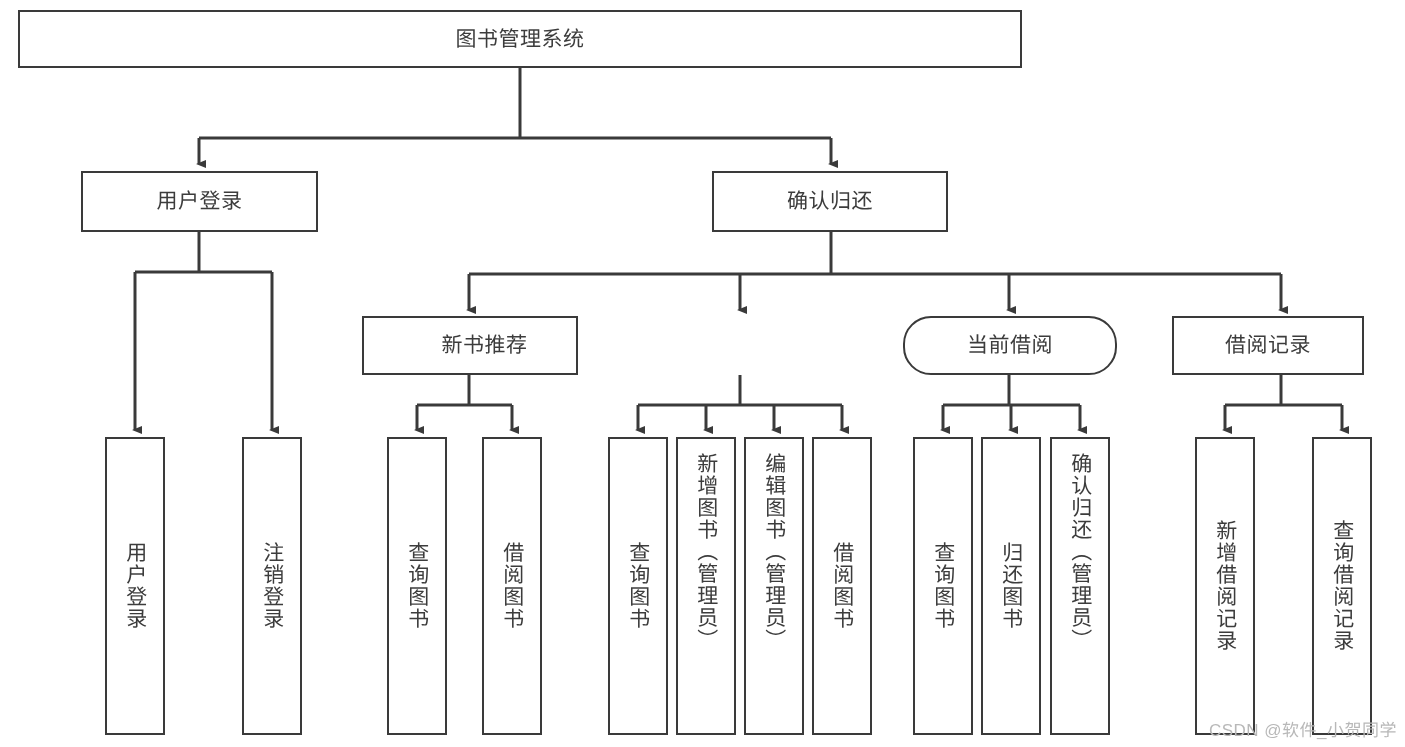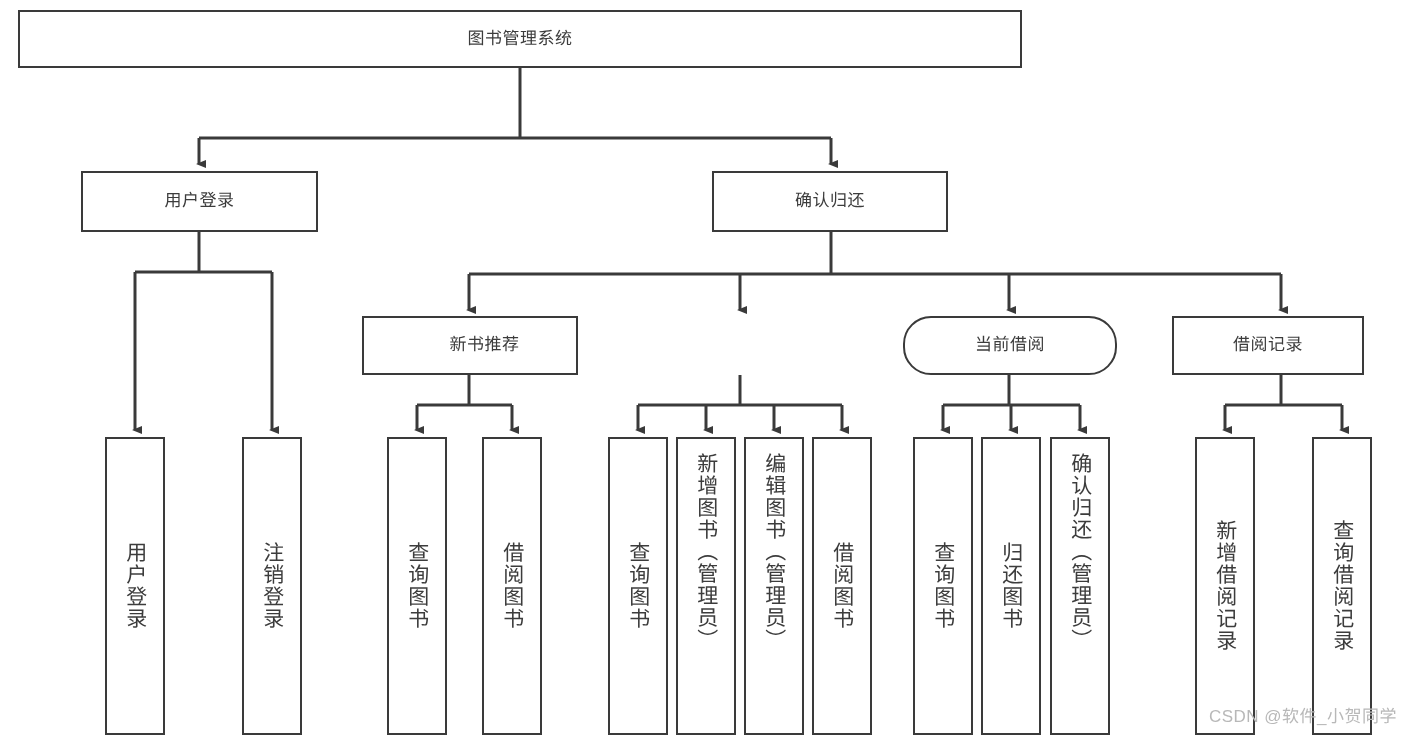--- a/index.html
+++ b/index.html
@@ -36,42 +36,42 @@
     color: #3c3c3c;
   }
   .node-label {
     display: block;
     text-align: center;
     line-height: 1.18;
     white-space: pre;
     letter-spacing: 0.5px;
   }
   .horiz .node-label {
-    font-size: 17px;
+    font-size: 21px;
   }
   .vert {
     align-items: flex-start;
     justify-content: center;
     padding-top: 14px;
   }
   .vert .node-label {
     writing-mode: vertical-rl;
     text-orientation: upright;
     font-size: 21px;
     line-height: 1.22;
     letter-spacing: 1px;
   }
   .vert.centered {
     align-items: center;
     padding-top: 0;
   }
   #watermark {
     position: absolute;
     right: 8px;
-    bottom: 20px;
+    bottom: 6px;
     font-size: 17px;
     color: #b8b8b8;
     letter-spacing: 0.5px;
     white-space: nowrap;
     pointer-events: none;
   }
 </style>
 </head>
 <body>
 

